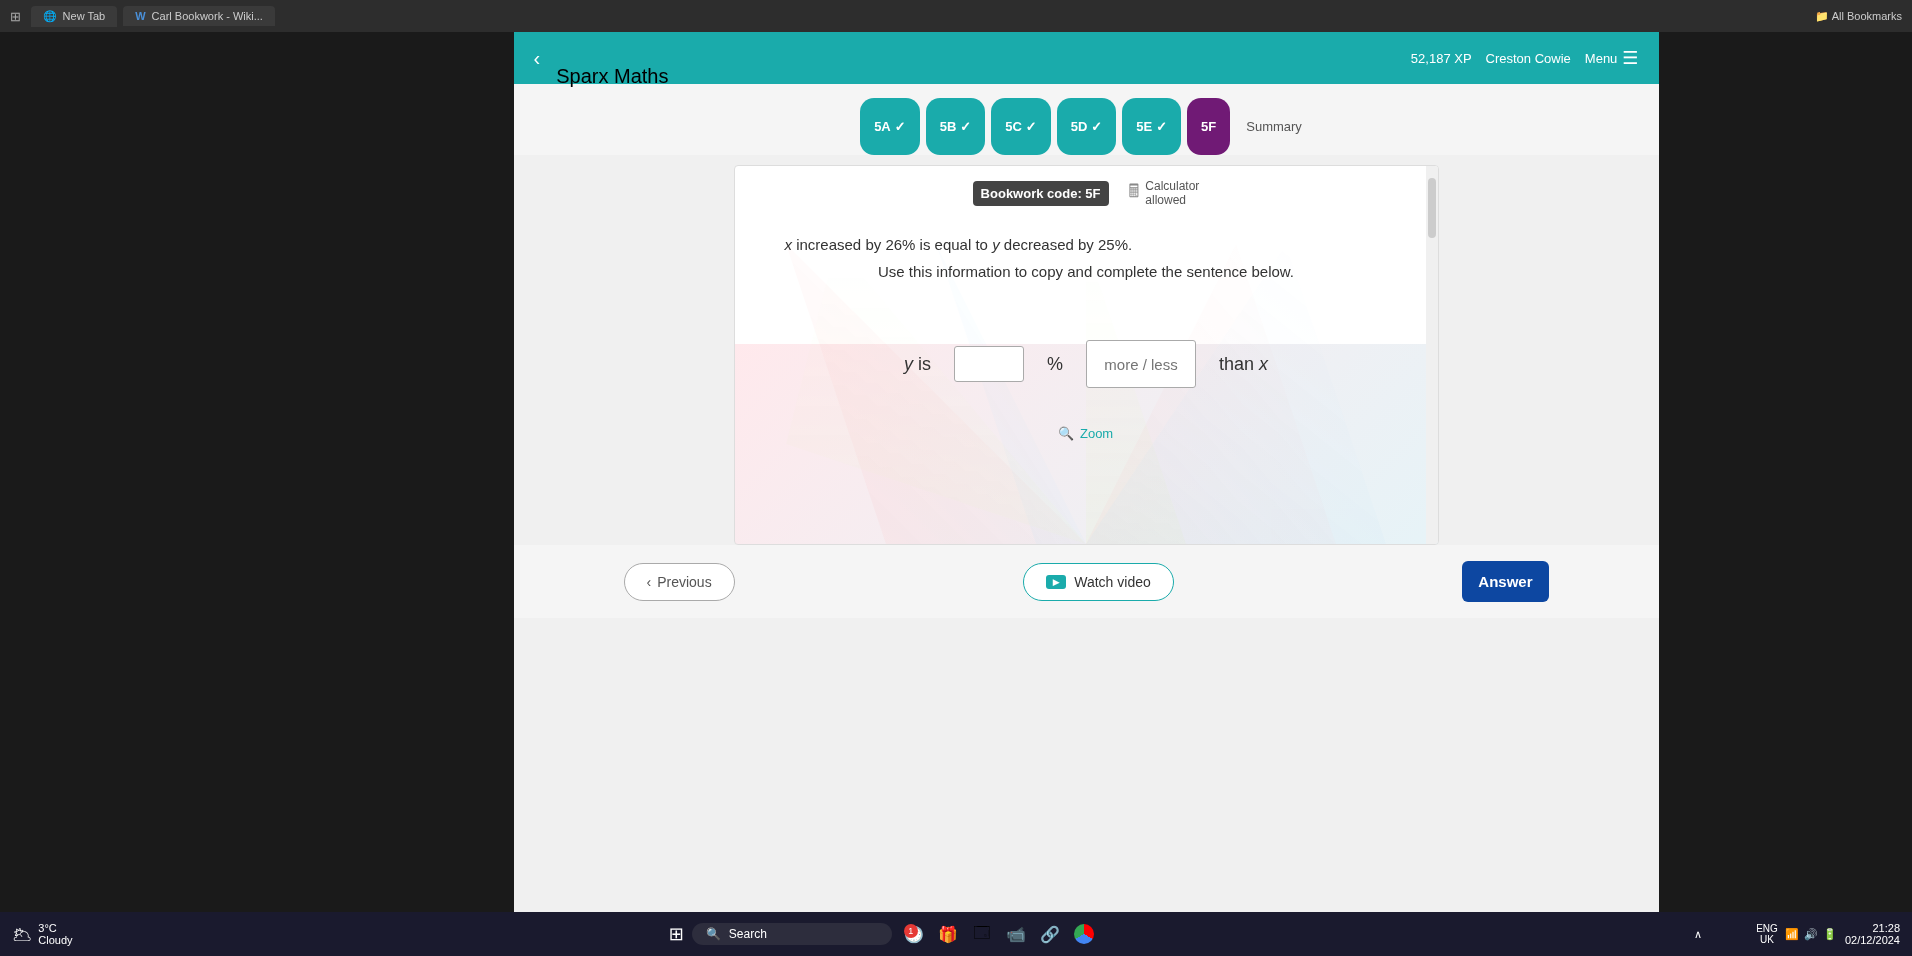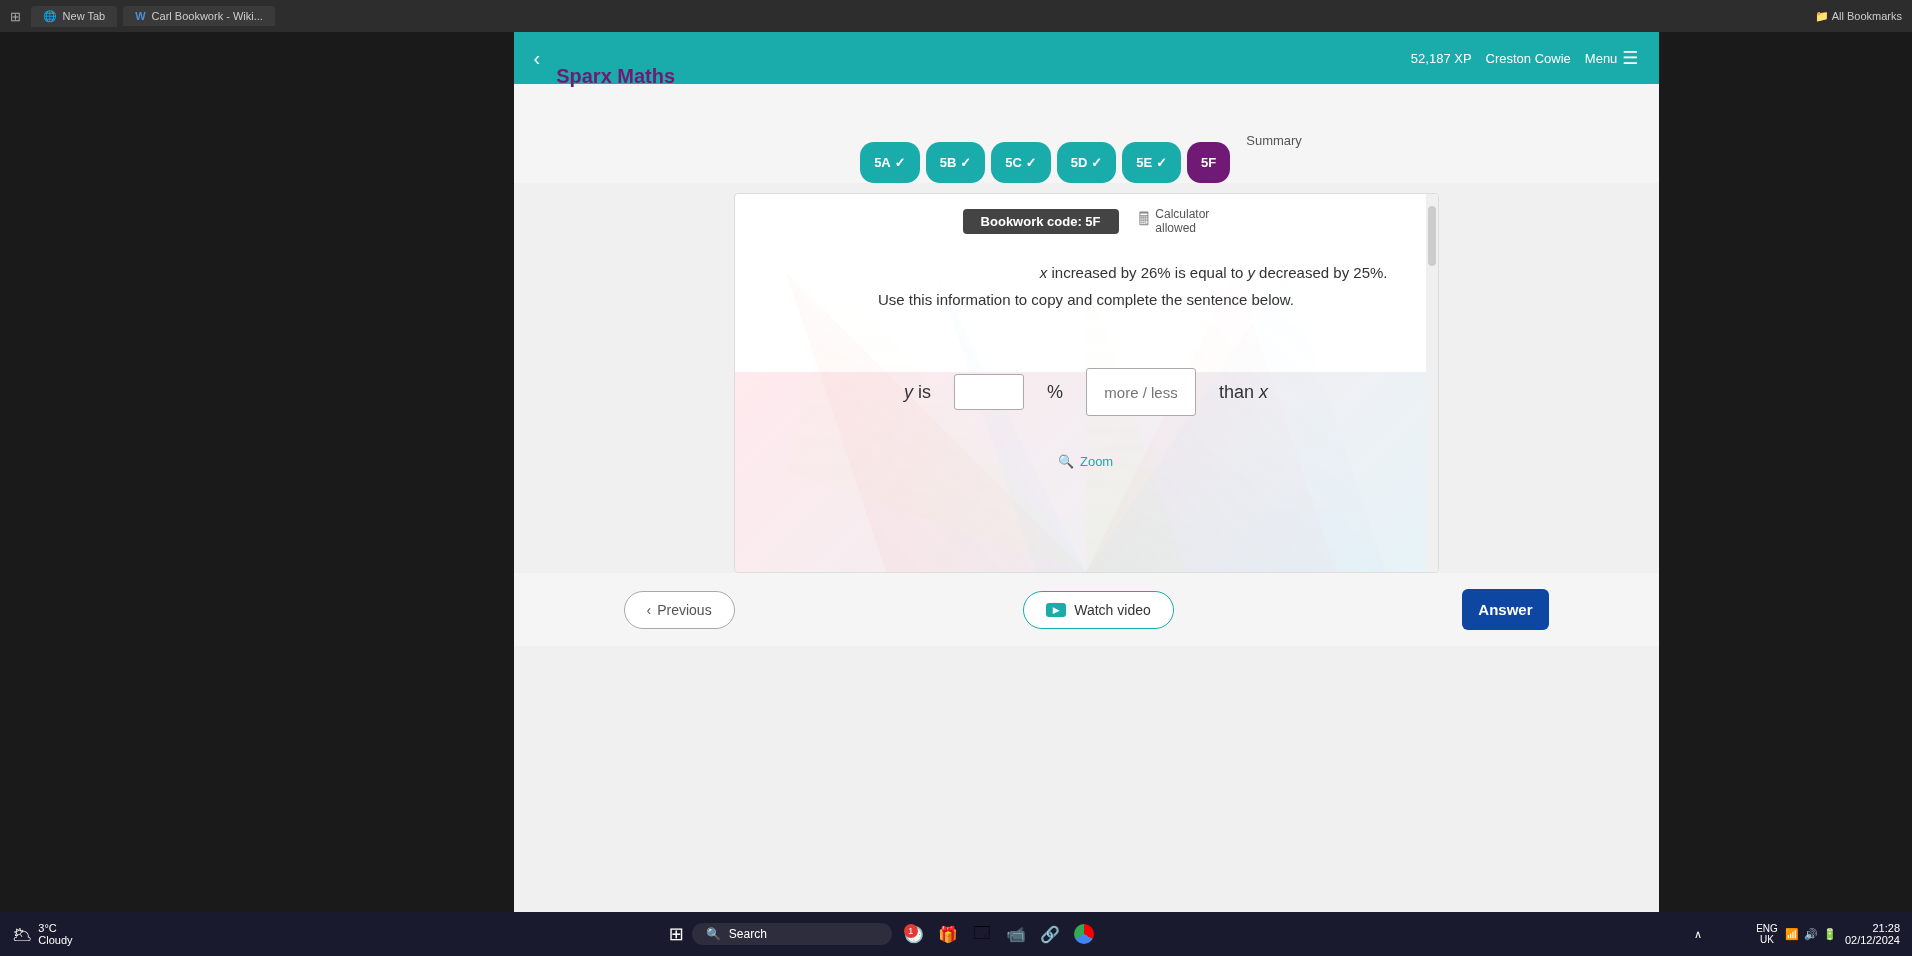--- a/index.html
+++ b/index.html
@@ -59,23 +59,23 @@
     }
     .back-btn {
       color: white;
       font-size: 20px;
       cursor: pointer;
       background: none;
       border: none;
       margin-right: 4px;
     }
     .app-title {
-      color: #701a75;
+      color: #000000;
       font-size: 20px;
-      font-weight: bold;
+      font-weight: normal;
       flex: 1;
       margin-top: 36px;
     }
     .nav-right {
       display: flex;
       align-items: center;
       gap: 14px;
       color: white;
       font-size: 13px;
     }
@@ -93,29 +93,28 @@
     
     .task-tabs {
       background: #f5f5f5;
       display: flex;
       align-items: center;
       justify-content: center;
       padding: 14px 0 0 0;
       gap: 6px;
     }
     .task-tab {
-      padding: 13px 14px;
+      padding: 21px 14px;
       border-radius: 14px;
       font-size: 13px;
       font-weight: bold;
       cursor: pointer;
       display: flex;
       align-items: center;
       gap: 4px;
-      margin-top: 44px;
     }
     .task-tab.completed {
       background: #1aabab;
       color: white;
     }
     .task-tab.active {
       background: #701a75;
       color: white;
     }
     .summary-tab {
@@ -165,21 +164,21 @@
     .bookwork-bar {
       display: flex;
       align-items: center;
       justify-content: center;
       padding: 12px 0 8px;
       gap: 20px;
     }
     .bookwork-code {
       background: #444;
       color: white;
-      padding: 5px 18px;
+      padding: 5px 8px;
       border-radius: 4px;
       font-size: 13px;
       font-weight: bold;
     }
     .calculator-allowed {
       display: flex;
       align-items: center;
       gap: 6px;
       font-size: 12px;
       color: #555;
@@ -210,21 +209,21 @@
     
     .question-area {
       padding: 20px 50px;
       position: relative;
       z-index: 2;
     }
     .question-line1 {
       font-size: 15px;
       color: #333;
       margin-bottom: 10px;
-      text-align: right;
+      text-align: left;
     }
     .question-line2 {
       font-size: 15px;
       color: #333;
       text-align: center;
     }
 
     
     .answer-input-area {
       display: flex;

